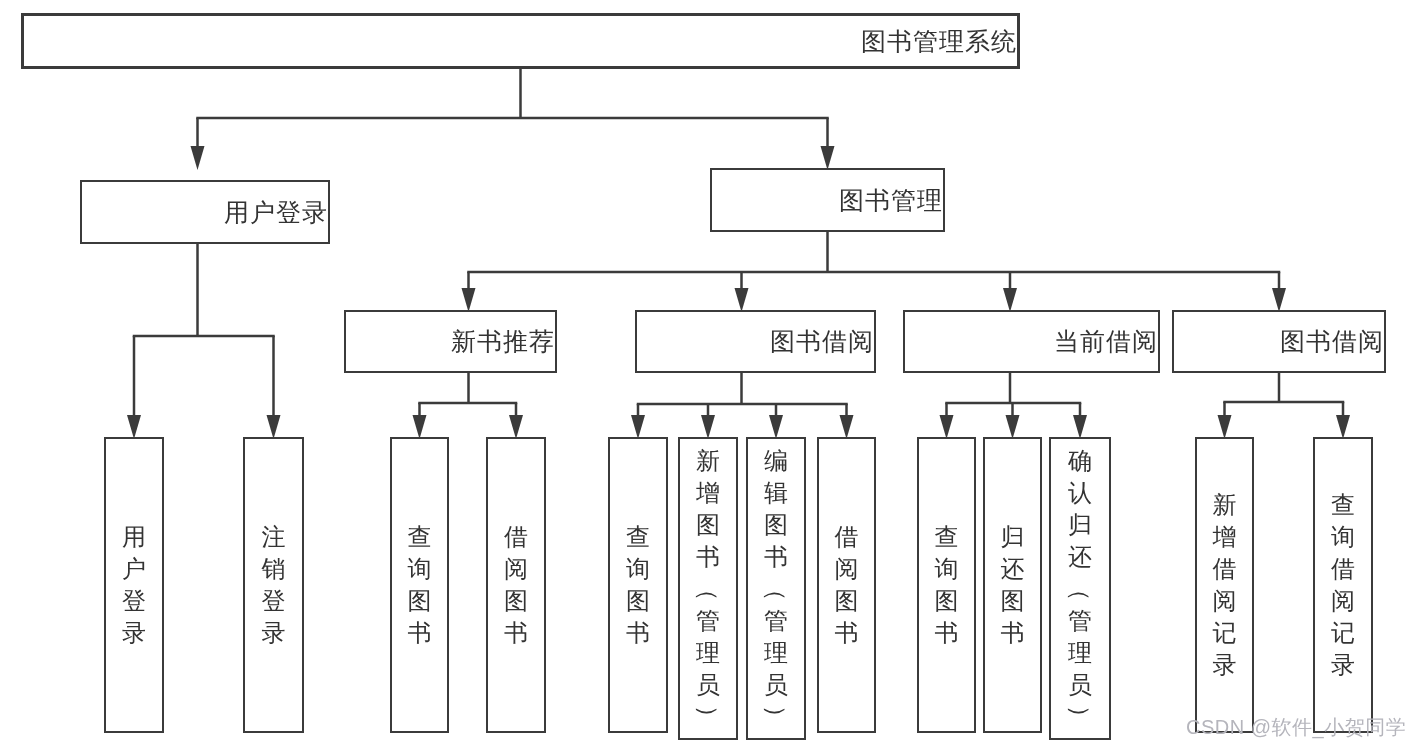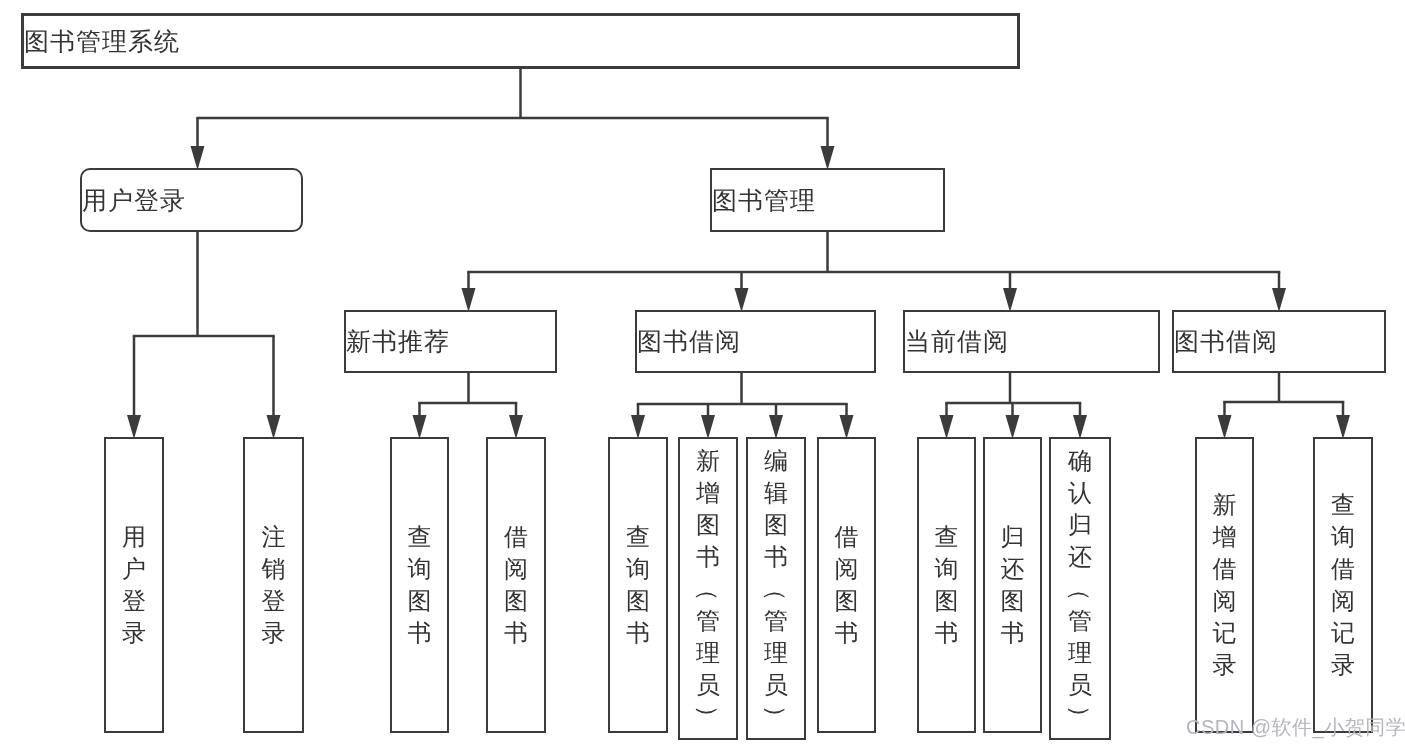--- a/index.html
+++ b/index.html
@@ -15,21 +15,21 @@
     width:1405px;height:747px;
     background:var(--bg);
     overflow:hidden;
   }
   #connectors{position:absolute;left:0;top:0;z-index:1;}
   .box{
     position:absolute;
     box-sizing:border-box;
     border:2.5px solid var(--line);
     background:#fff;
-    display:flex;align-items:center;justify-content:flex-start;
+    display:flex;align-items:center;justify-content:flex-end;
     color:var(--text);
     z-index:2;
   }
   .box.root{border-width:3px;}
   .box.h .label{
     font-size:25px;
     letter-spacing:1px;
     white-space:nowrap;
   }
   .box.v .label{
@@ -108,21 +108,21 @@
       <line x1="1223.25" y1="402" x2="1344.25" y2="402" stroke="#3b3b3b" stroke-width="2.5"></line>
       <line x1="1224.5" y1="402" x2="1224.5" y2="419" stroke="#3b3b3b" stroke-width="2.5"></line>
       <polygon points="1217.5,415 1231.5,415 1224.5,439" fill="#3b3b3b"></polygon>
       <line x1="1343" y1="402" x2="1343" y2="419" stroke="#3b3b3b" stroke-width="2.5"></line>
       <polygon points="1336,415 1350,415 1343,439" fill="#3b3b3b"></polygon>
     </svg>
   <div id="watermark">CSDN @软件_小贺同学</div>
 <div class="box h root" style="left: 21px; top: 13px; width: 999px; height: 56px;">
       <span class="label">图书管理系统</span>
     </div>
-    <div class="box h" style="left: 80px; top: 168px; width: 223px; height: 64px; border-radius: 10px;">
+    <div class="box h" style="left: 80px; top: 180px; width: 250px; height: 64px;">
       <span class="label">用户登录</span>
     </div>
     <div class="box h" style="left: 710px; top: 168px; width: 235px; height: 64px;">
       <span class="label">图书管理</span>
     </div>
     <div class="box v" style="left: 104px; top: 437px; width: 60px; height: 296px;">
       <span class="label">
         <span class="vchar">用</span>
         <span class="vchar">户</span>
         <span class="vchar">登</span>

